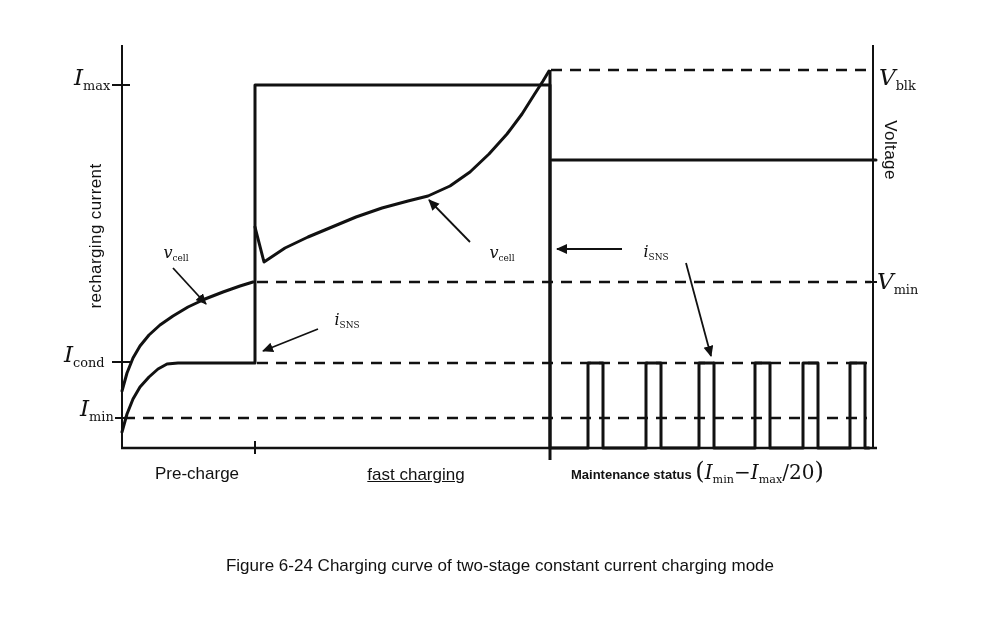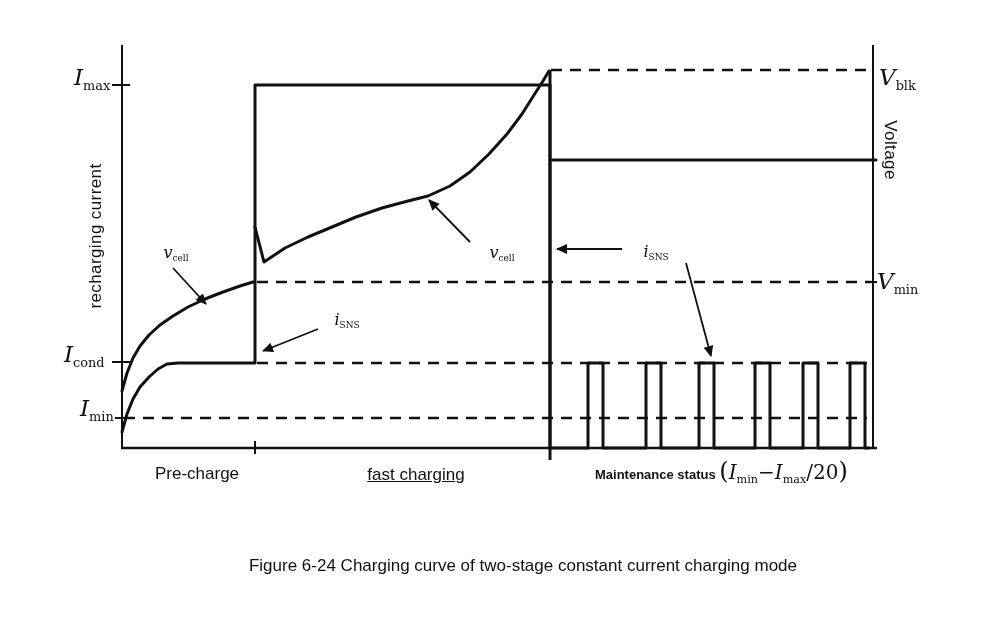--- a/index.html
+++ b/index.html
@@ -8,21 +8,21 @@
   #plot{position:absolute;left:0;top:0;}
   .lbl{position:absolute;white-space:nowrap;color:#111;}
   .sym{font-family:"DejaVu Serif","Liberation Serif",serif;font-style:italic;font-size:23px;line-height:1;}
   .sym sub, .curveLbl sub, .formula sub{font-style:normal;font-size:0.56em;vertical-align:-0.38em;line-height:0;
        font-family:"DejaVu Serif","Liberation Serif",serif;}
   .curveLbl{font-family:"DejaVu Serif","Liberation Serif",serif;font-style:italic;font-size:16px;line-height:1;
        transform:translate(-50%,-50%);}
   .axisTitle{font-size:17px;letter-spacing:.4px;transform:translate(-50%,-50%) rotate(-90deg);}
   .axisTitleR{font-size:17px;letter-spacing:.4px;transform:translate(-50%,-50%) rotate(90deg);}
   .region{font-size:17px;transform:translate(-50%,-50%);}
-  .maint{font-size:13px;font-weight:600;transform:translateY(-50%);margin-left:24px;}
+  .maint{font-size:13px;font-weight:600;transform:translateY(-50%);}
   .formula{font-family:"DejaVu Serif","Liberation Serif",serif;font-weight:400;font-size:20px;font-style:normal;}
   .formula .it{font-style:italic;}
   .formula .paren{font-size:24px;}
   .caption{font-size:17px;transform:translate(-50%,-50%);}
 </style>
 </head>
 <body>
 
 <div id="fig">
 
@@ -71,15 +71,15 @@
   <div class="lbl curveLbl" style="left:502px;top:253px;"><span>v</span><sub>cell</sub></div>
   <div class="lbl curveLbl" style="left:656px;top:252px;"><span>i</span><sub>SNS</sub></div>
 
   <div class="lbl region" style="left:197px;top:474px;text-align:right;">Pre-charge</div>
   <div class="lbl region" style="left:416px;top:475px;text-decoration:underline;">fast charging</div>
   <div class="lbl maint" style="left:571px;top:471px;">
     <span>Maintenance status</span>
     <span class="formula"><span class="paren">(</span><span class="it">I</span><sub>min</sub><span>−</span><span class="it">I</span><sub>max</sub><span>/20</span><span class="paren">)</span></span>
   </div>
 
-  <div class="lbl caption" style="left:523px;top:566px;text-align:right;">Figure 6-24 Charging curve of two-stage constant current charging mode</div>
+  <div class="lbl caption" style="left:500px;top:566px;text-align:right;">Figure 6-24 Charging curve of two-stage constant current charging mode</div>
 
 </div>
 
 </body></html>

